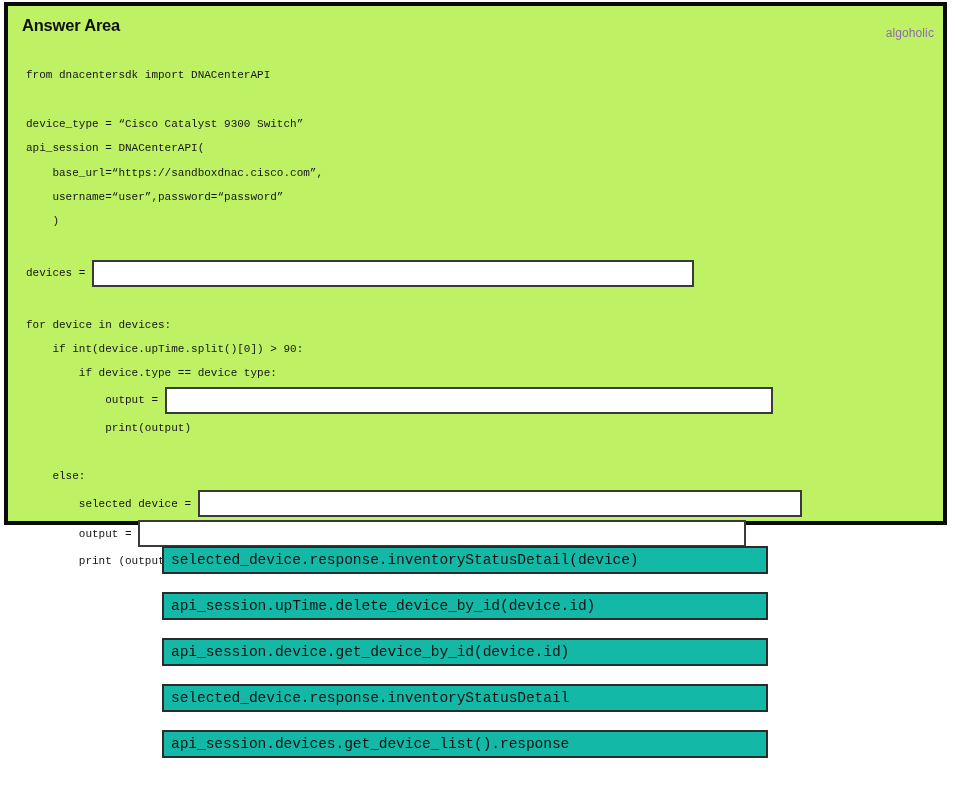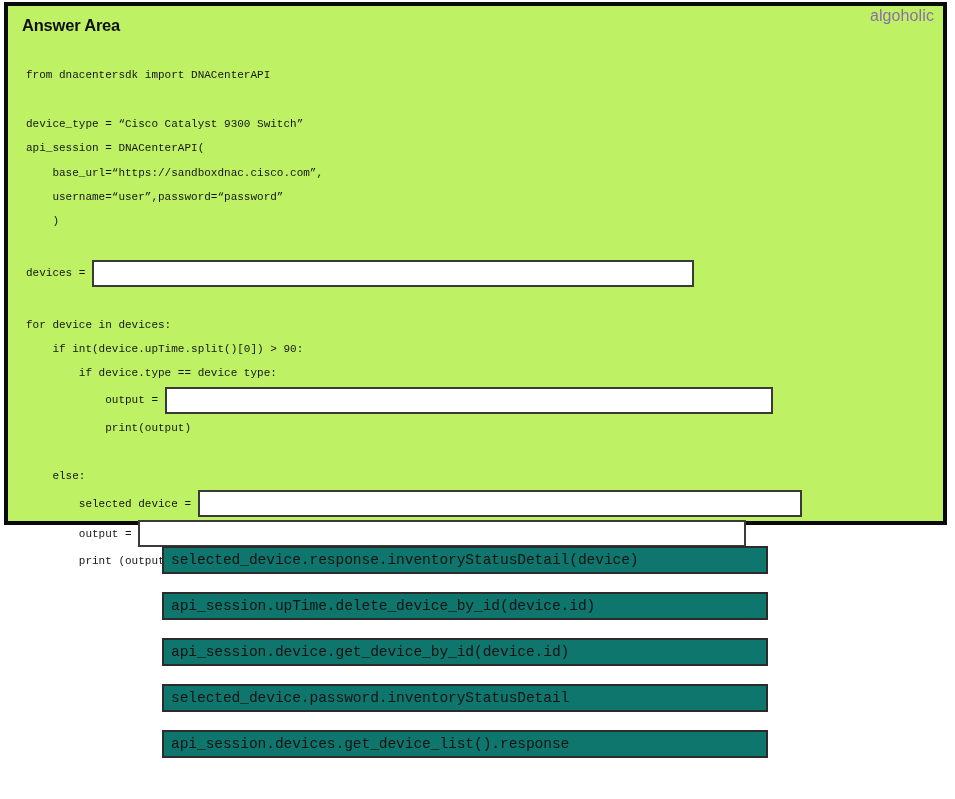--- a/index.html
+++ b/index.html
@@ -34,23 +34,23 @@
     font-family: "Liberation Sans", sans-serif;
     font-size: 16.5px;
     font-weight: bold;
     color: #101010;
     letter-spacing: -0.2px;
   }
 
   #watermark {
     position: absolute;
     right: 9px;
-    top: 1px;
+    top: 20px;
     font-family: "Liberation Sans", sans-serif;
-    font-size: 16px;
+    font-size: 12px;
     color: #8a6fa8;
     letter-spacing: 0.1px;
   }
 
   
   #code-block {
     position: absolute;
     left: 18px;
     top: 57px;
     right: 6px;
@@ -101,21 +101,21 @@
     left: 162px;
     top: 546px;
     width: 606px;
   }
   .option-tile {
     box-sizing: border-box;
     width: 606px;
     height: 28px;
     margin-bottom: 18px;
     border: 2px solid #2b2b2b;
-    background: #0f766e;
+    background: #14b8a6;
     font-family: "Liberation Mono", "DejaVu Sans Mono", monospace;
     font-size: 14.6px;
     color: #131313;
     line-height: 24px;
     padding: 0 0 0 7px;
     white-space: pre;
     letter-spacing: -0.1px;
     cursor: move;
   }
   .option-tile:last-child { margin-bottom: 16px; }
@@ -129,15 +129,15 @@
 
   <div id="watermark">algoholic</div>
 
   <div id="code-block"><div class="code-line">from dnacentersdk import DNACenterAPI</div><div class="code-line blank-line"></div><div class="code-line">device_type = “Cisco Catalyst 9300 Switch”</div><div class="code-line">api_session = DNACenterAPI(</div><div class="code-line">    base_url=“https://sandboxdnac.cisco.com”,</div><div class="code-line">    username=“user”,password=“password”</div><div class="code-line">    )</div><div class="code-line blank-line"></div><div class="code-line line-with-blank"><span class="code-text">devices = </span><span class="blank blank-devices"></span></div><div class="code-line blank-line"></div><div class="code-line">for device in devices:</div><div class="code-line">    if int(device.upTime.split()[0]) &gt; 90:</div><div class="code-line">        if device.type == device type:</div><div class="code-line line-with-blank"><span class="code-text">            output = </span><span class="blank blank-output1"></span></div><div class="code-line">            print(output)</div><div class="code-line blank-line"></div><div class="code-line">    else:</div><div class="code-line line-with-blank"><span class="code-text">        selected device = </span><span class="blank blank-selected"></span></div><div class="code-line line-with-blank"><span class="code-text">        output = </span><span class="blank blank-output2"></span></div><div class="code-line">        print (output)</div></div>
 </div>
 
 <div id="options-list">
     <div class="option-tile">selected_device.response.inventoryStatusDetail(device)</div>
     <div class="option-tile">api_session.upTime.delete_device_by_id(device.id)</div>
     <div class="option-tile">api_session.device.get_device_by_id(device.id)</div>
-    <div class="option-tile">selected_device.password.inventoryStatusDetail</div>
+    <div class="option-tile">selected_device.response.inventoryStatusDetail</div>
     <div class="option-tile">api_session.devices.get_device_list().response</div>
   </div>
 
 </body></html>

